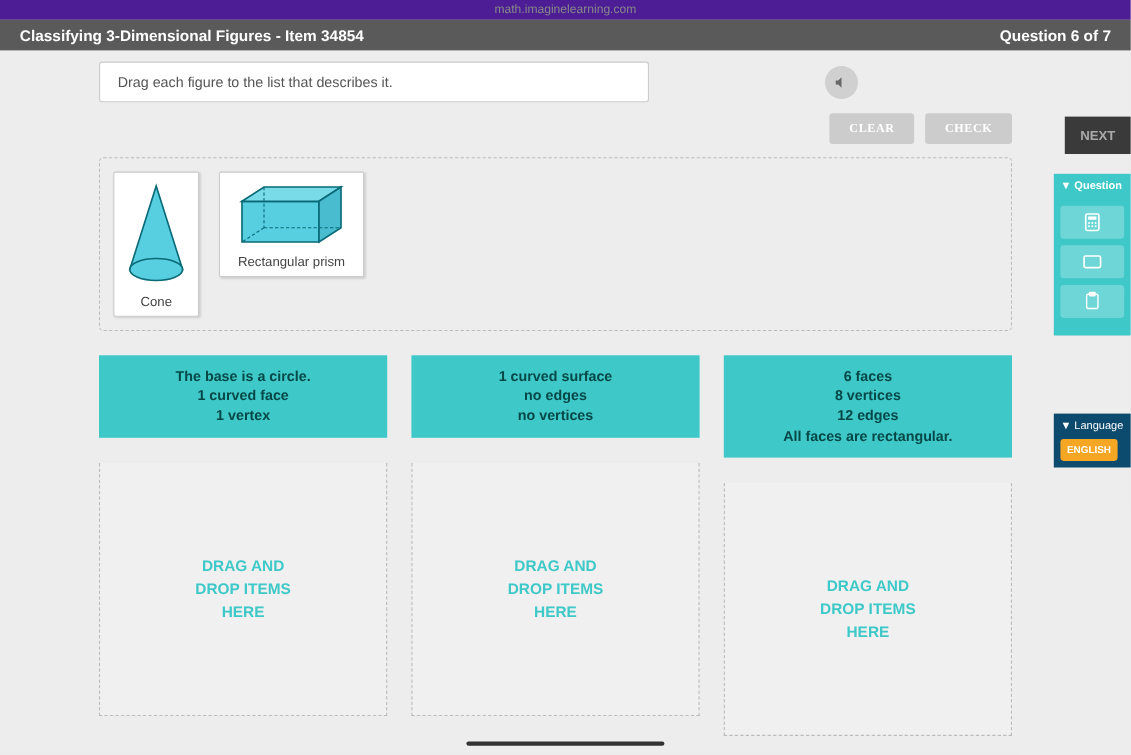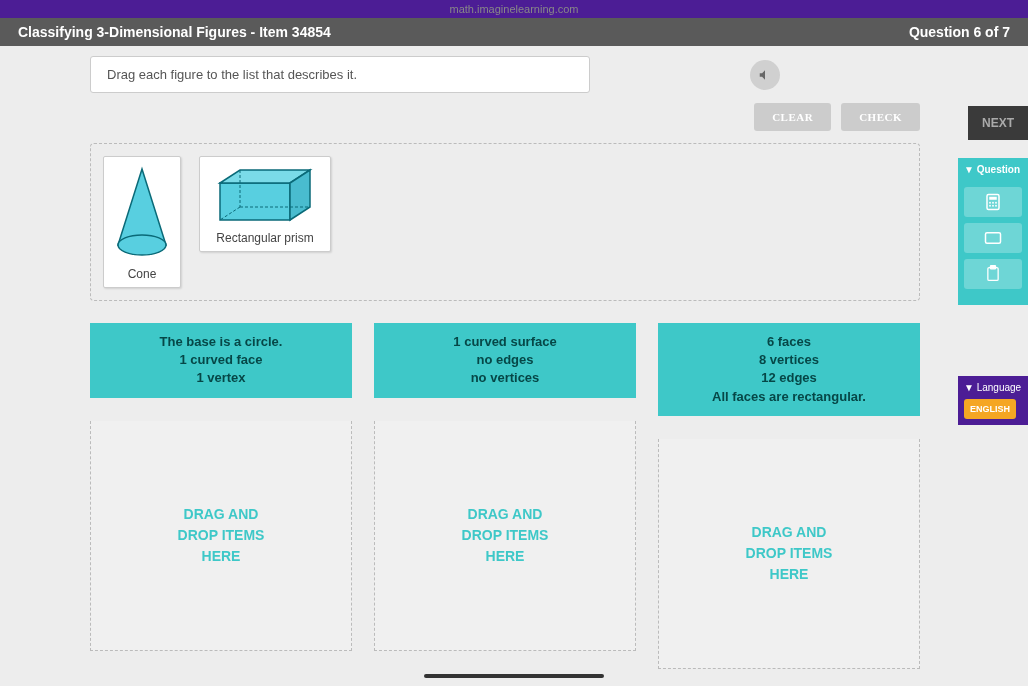--- a/index.html
+++ b/index.html
@@ -164,21 +164,21 @@
     }
     .refer-panel .tool {
       background: rgba(255,255,255,0.25);
       border-radius: 3px;
       height: 30px;
       margin: 6px 0;
       display:flex; align-items:center; justify-content:center;
     }
     .lang-panel {
       top: 330px;
-      background: #4c1d95;
+      background: #0c4a6e;
       padding: 6px;
     }
     .lang-panel .hdr { font-size: 10px; padding-bottom: 6px; }
     .lang-btn {
       background: #f5a623;
       color: #fff;
       font-size: 9px;
       font-weight: bold;
       padding: 5px 6px;
       border-radius: 3px;

